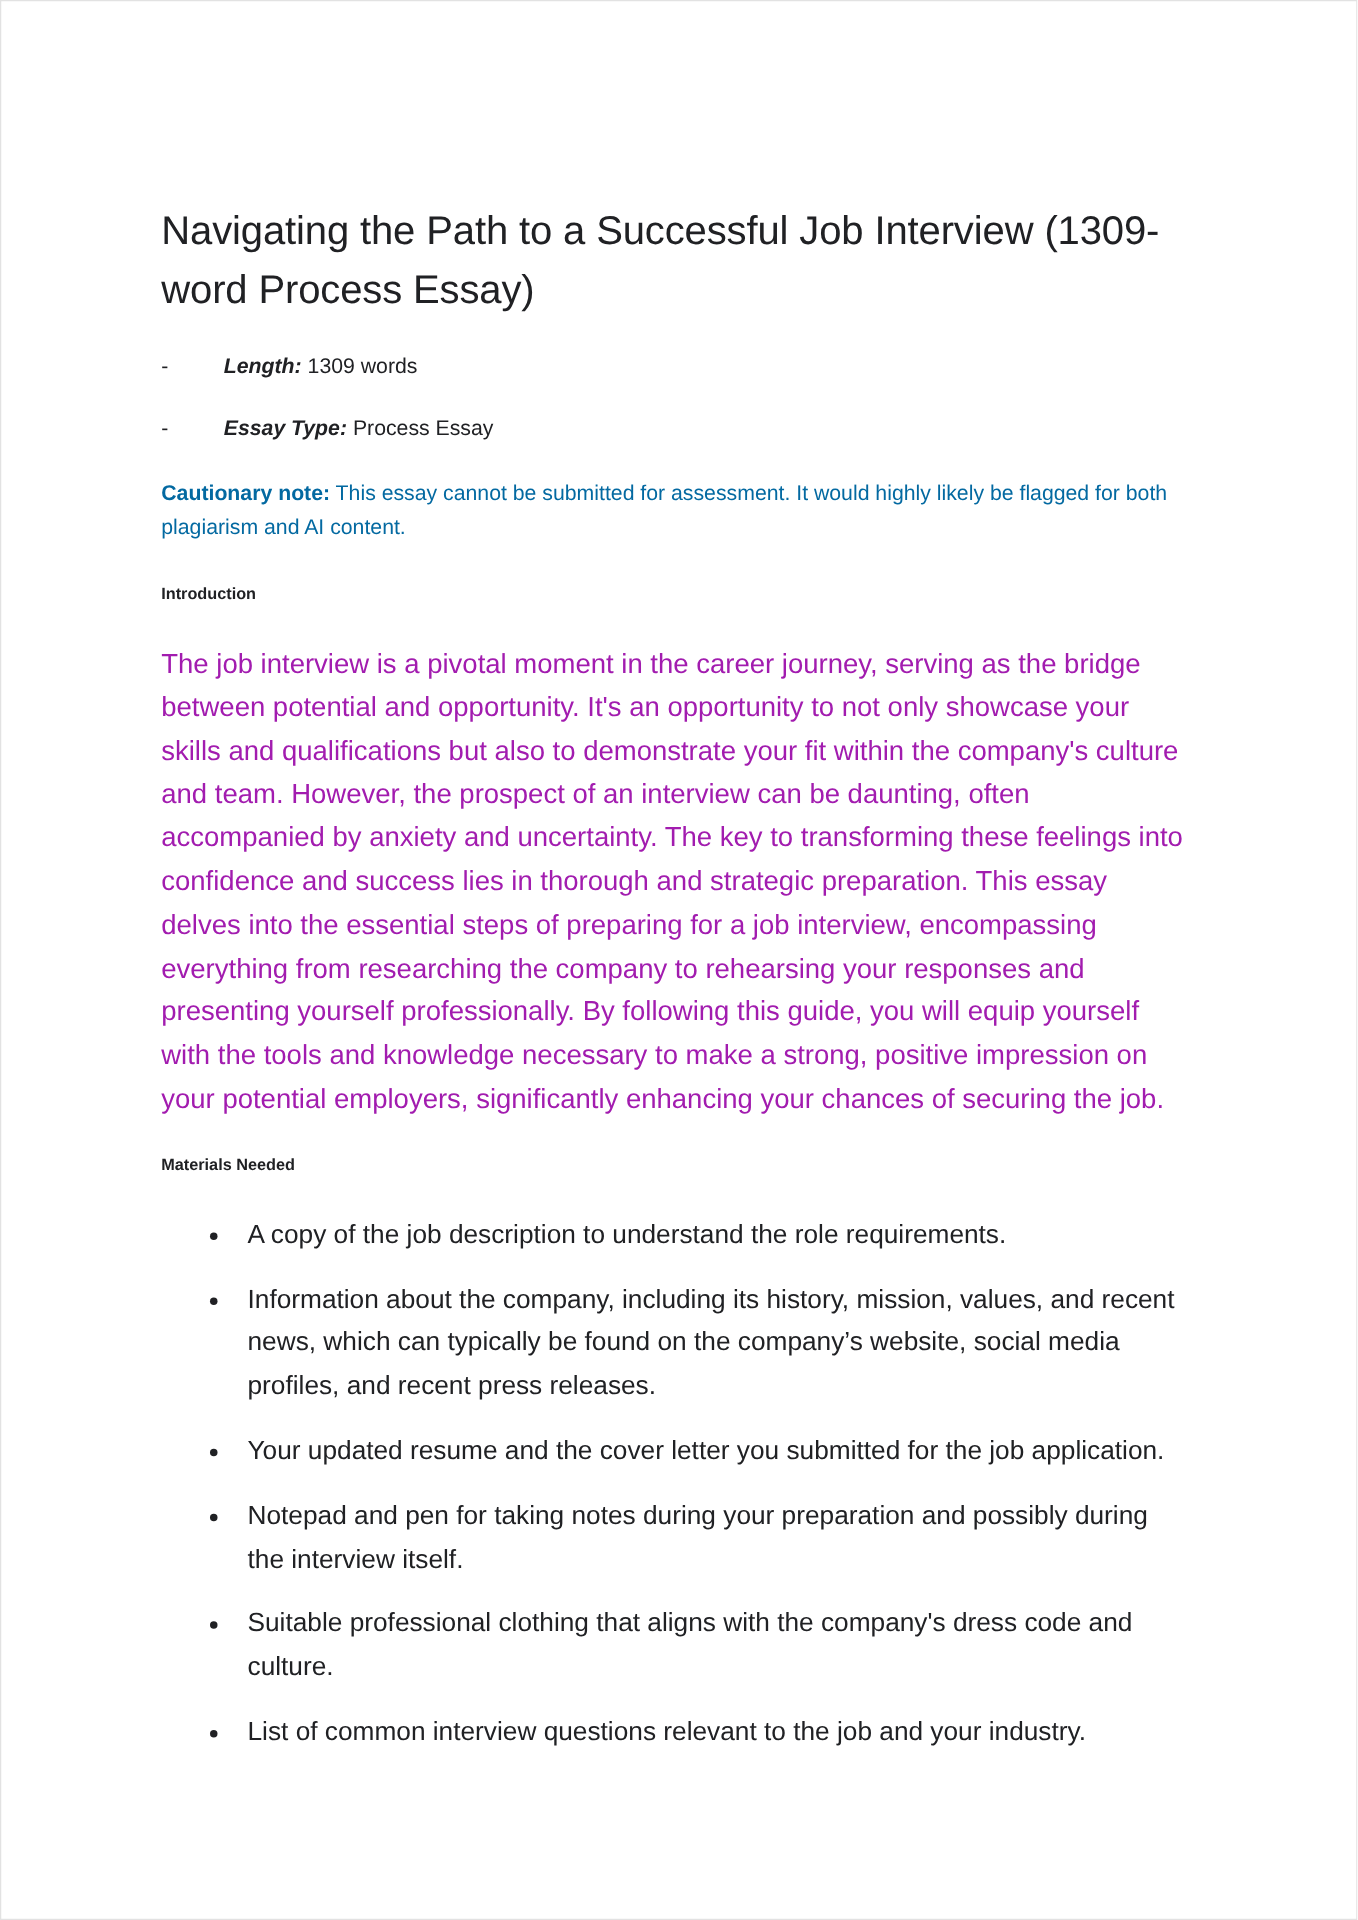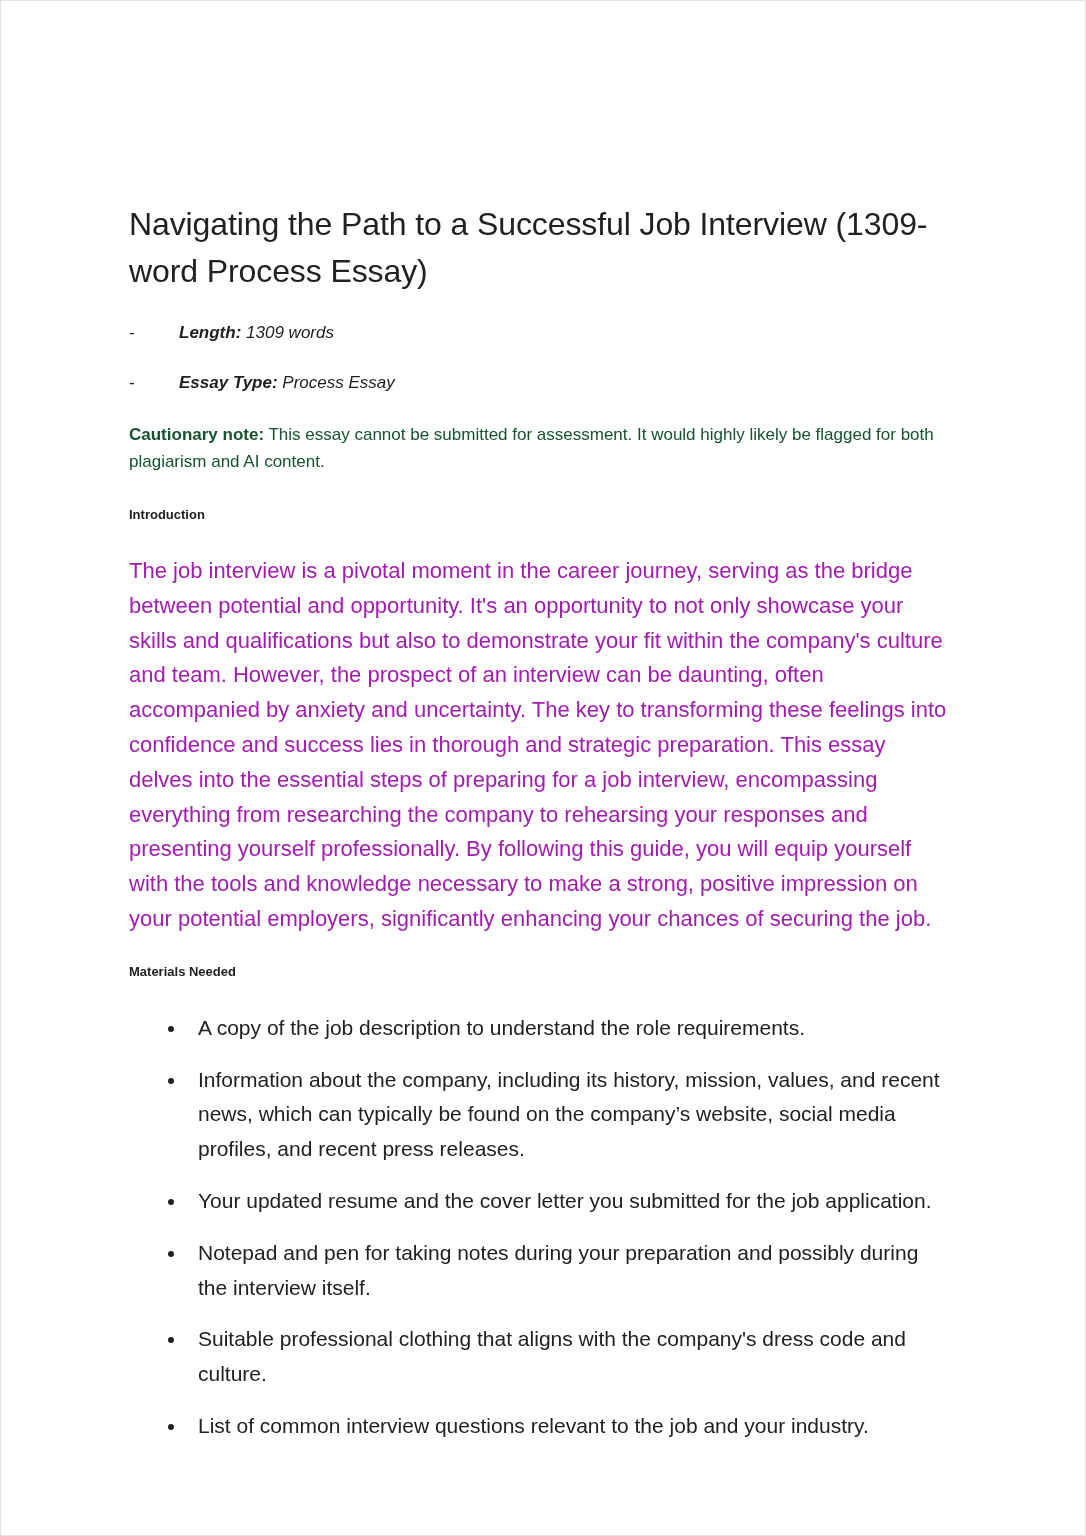--- a/index.html
+++ b/index.html
@@ -16,21 +16,20 @@
     border: 1px solid #e2e2e2;
     overflow: hidden;
     font-family: "Liberation Sans", sans-serif;
     -webkit-font-smoothing: antialiased;
   }
   .content {
     position: absolute;
     left: 128px;
     top: 160px;
     width: 824px;
-    margin-top: 40px;
   }
 
   .doc-title {
     font-size: 32px;
     line-height: 47px;
     font-weight: 400;
     color: #202124;
     letter-spacing: -0.1px;
     margin: 0 0 26px 0;
   }
@@ -48,27 +47,26 @@
     flex: 0 0 50px;
     font-size: 17px;
     color: #202124;
   }
   .meta-label {
     font-weight: bold;
     font-style: italic;
     white-space: pre;
   }
   .meta-value {
-    font-style: italic;
   }
 
   .note-para {
     font-size: 17px;
     line-height: 27px;
-    color: #14532d;
+    color: #0369a1;
     margin: 0 0 28px 0;
   }
   .note-label {
     font-weight: bold;
   }
 
   .section-heading {
     font-size: 13px;
     line-height: 24px;
     font-weight: bold;

